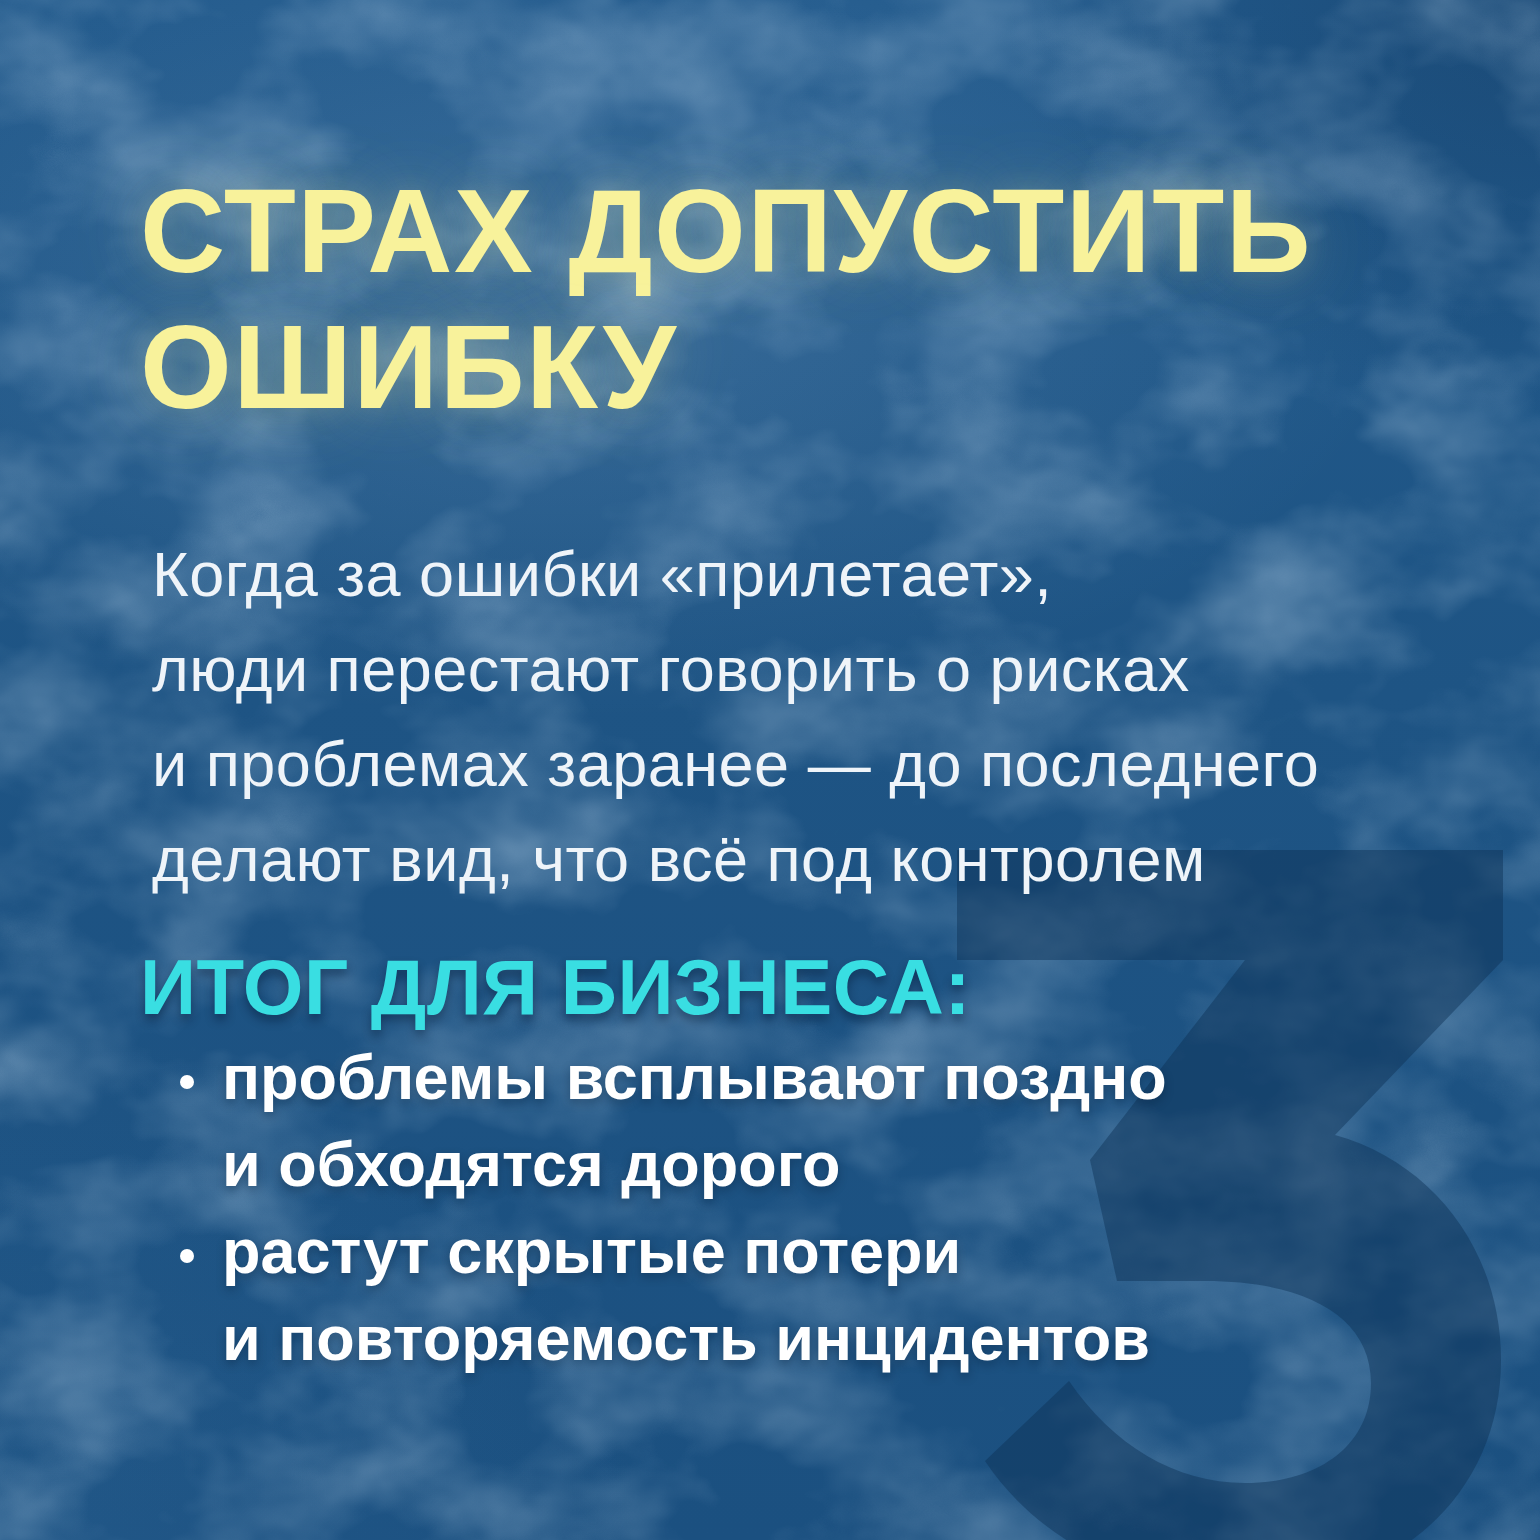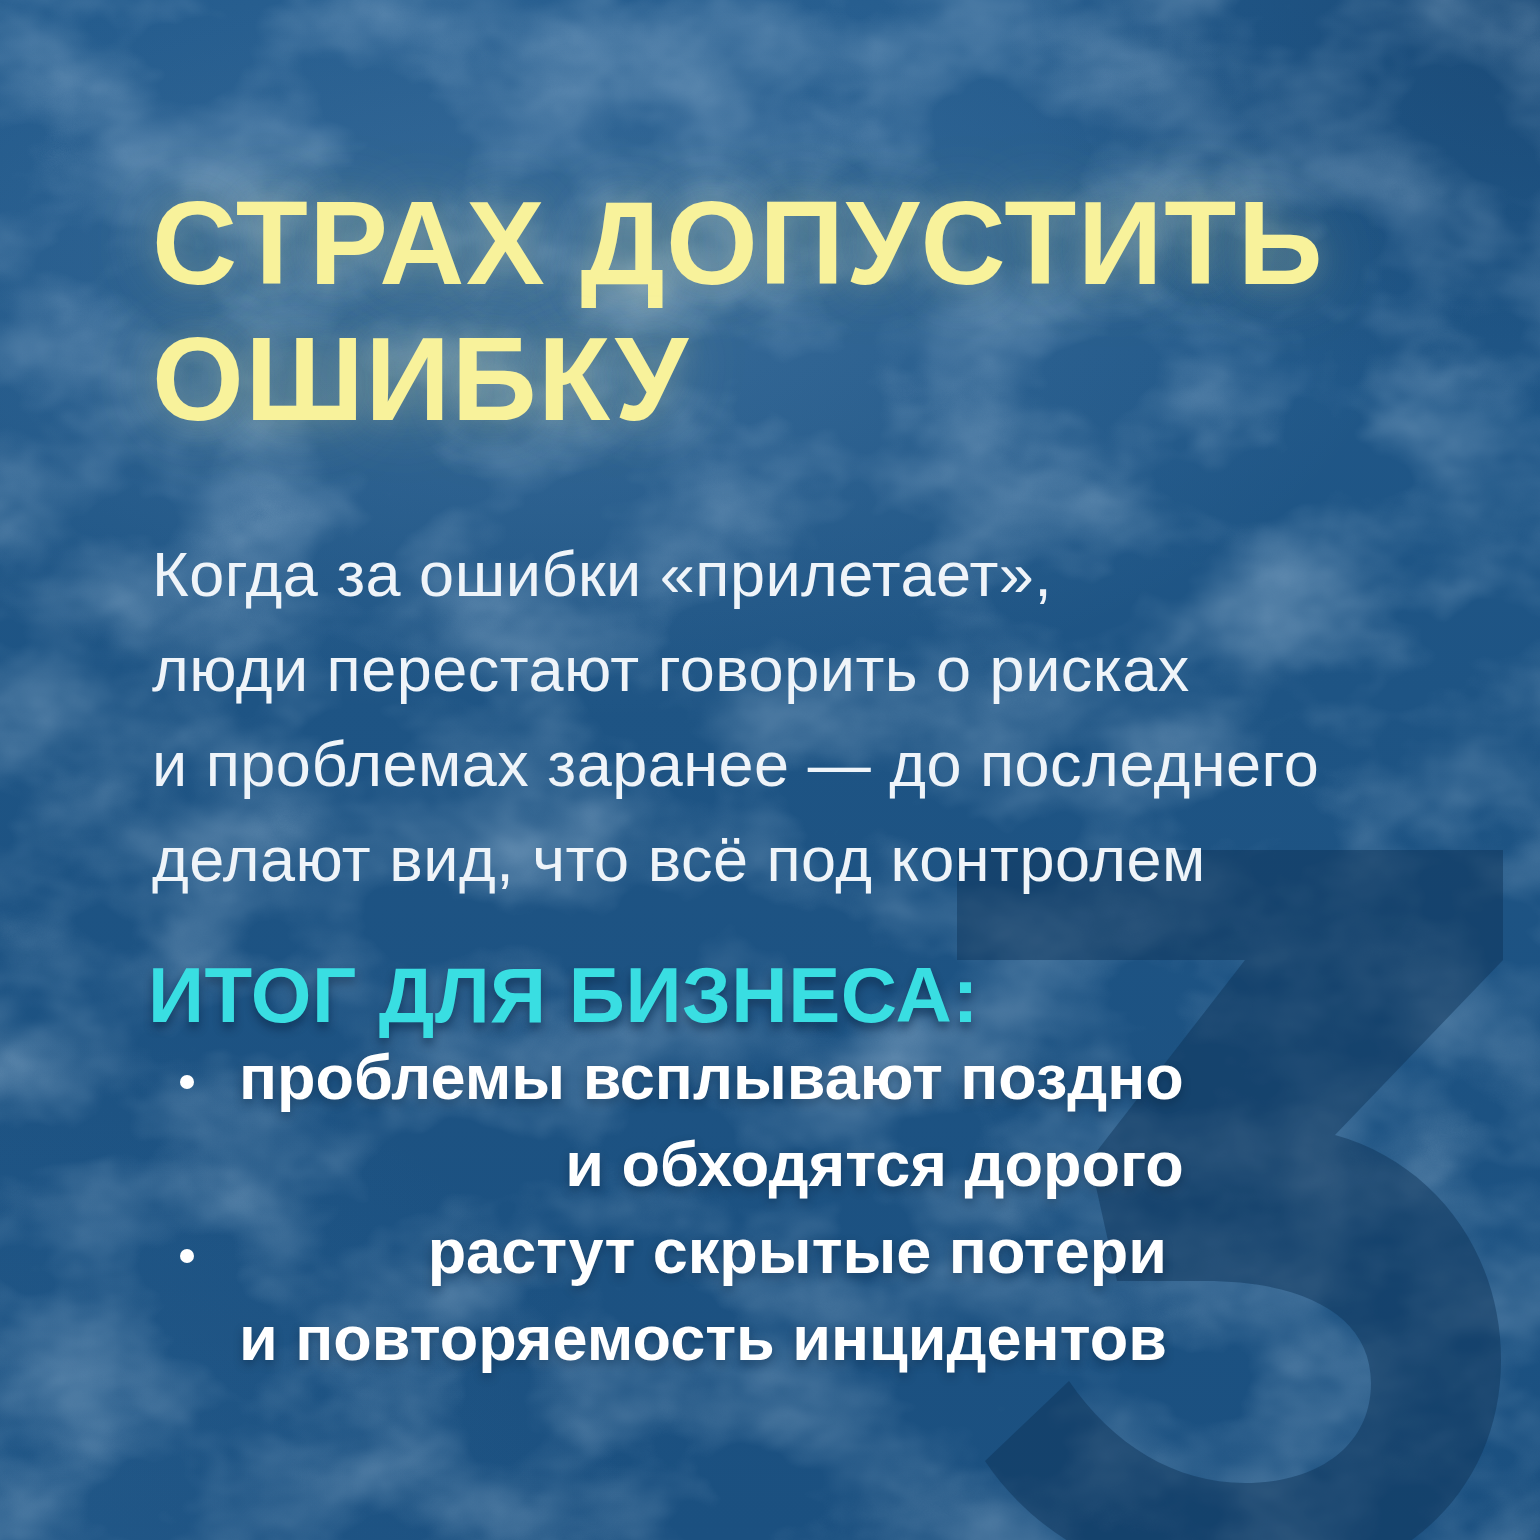--- a/index.html
+++ b/index.html
@@ -23,21 +23,21 @@
   .watermark {
     position: absolute;
     left: 945px; top: 845px;
     width: 565px; height: 760px;
     pointer-events: none;
   }
   .title {
     position: absolute;
     left: 140px; top: 163px;
     width: 1330px;
-    margin: 12px;
+    margin: 0;
     font-size: 118px;
     line-height: 136px;
     font-weight: 700;
     letter-spacing: 1.5px;
     color: #f8f29b;
     white-space: pre-line;
     text-shadow: 0 0 70px rgba(250,244,170,0.30), 0 0 28px rgba(250,244,170,0.18);
   }
   .body-text {
     position: absolute;
@@ -47,21 +47,21 @@
     font-size: 63px;
     line-height: 95px;
     font-weight: 300;
     letter-spacing: 0.5px;
     color: #eff4f9;
     white-space: pre-line;
   }
   .outcome-heading {
     position: absolute;
     left: 140px; top: 940px;
-    margin: 8px;
+    margin: 0;
     font-size: 78px;
     line-height: 94px;
     font-weight: 700;
     letter-spacing: 0.5px;
     color: #39dee2;
     text-shadow: 0 6px 10px rgba(5,25,50,0.45);
     text-align: right;
   }
   .bullet-list {
     position: absolute;
@@ -72,28 +72,27 @@
   }
   .bullet-item { display: flex; align-items: flex-start; }
   .bullet-dot {
     flex: 0 0 auto;
     width: 14px; height: 14px;
     margin: 41px 0 0 40px;
     border-radius: 50%;
     background: #ffffff;
   }
   .bullet-text {
-    margin-left: 45px;
+    margin-left: 28px;
     font-size: 63px;
     line-height: 87px;
     font-weight: 700;
     color: #ffffff;
     white-space: pre-line;
     text-shadow: 0 4px 10px rgba(5,25,50,0.35);
-    text-align: right;
   }
 </style>
 </head>
 <body>
 
 <div class="canvas">
 
   <svg class="texture" width="1540" height="1540" viewBox="0 0 1540 1540" preserveAspectRatio="none" aria-hidden="true">
     <defs>
       <filter id="marble" x="0" y="0" width="100%" height="100%">

